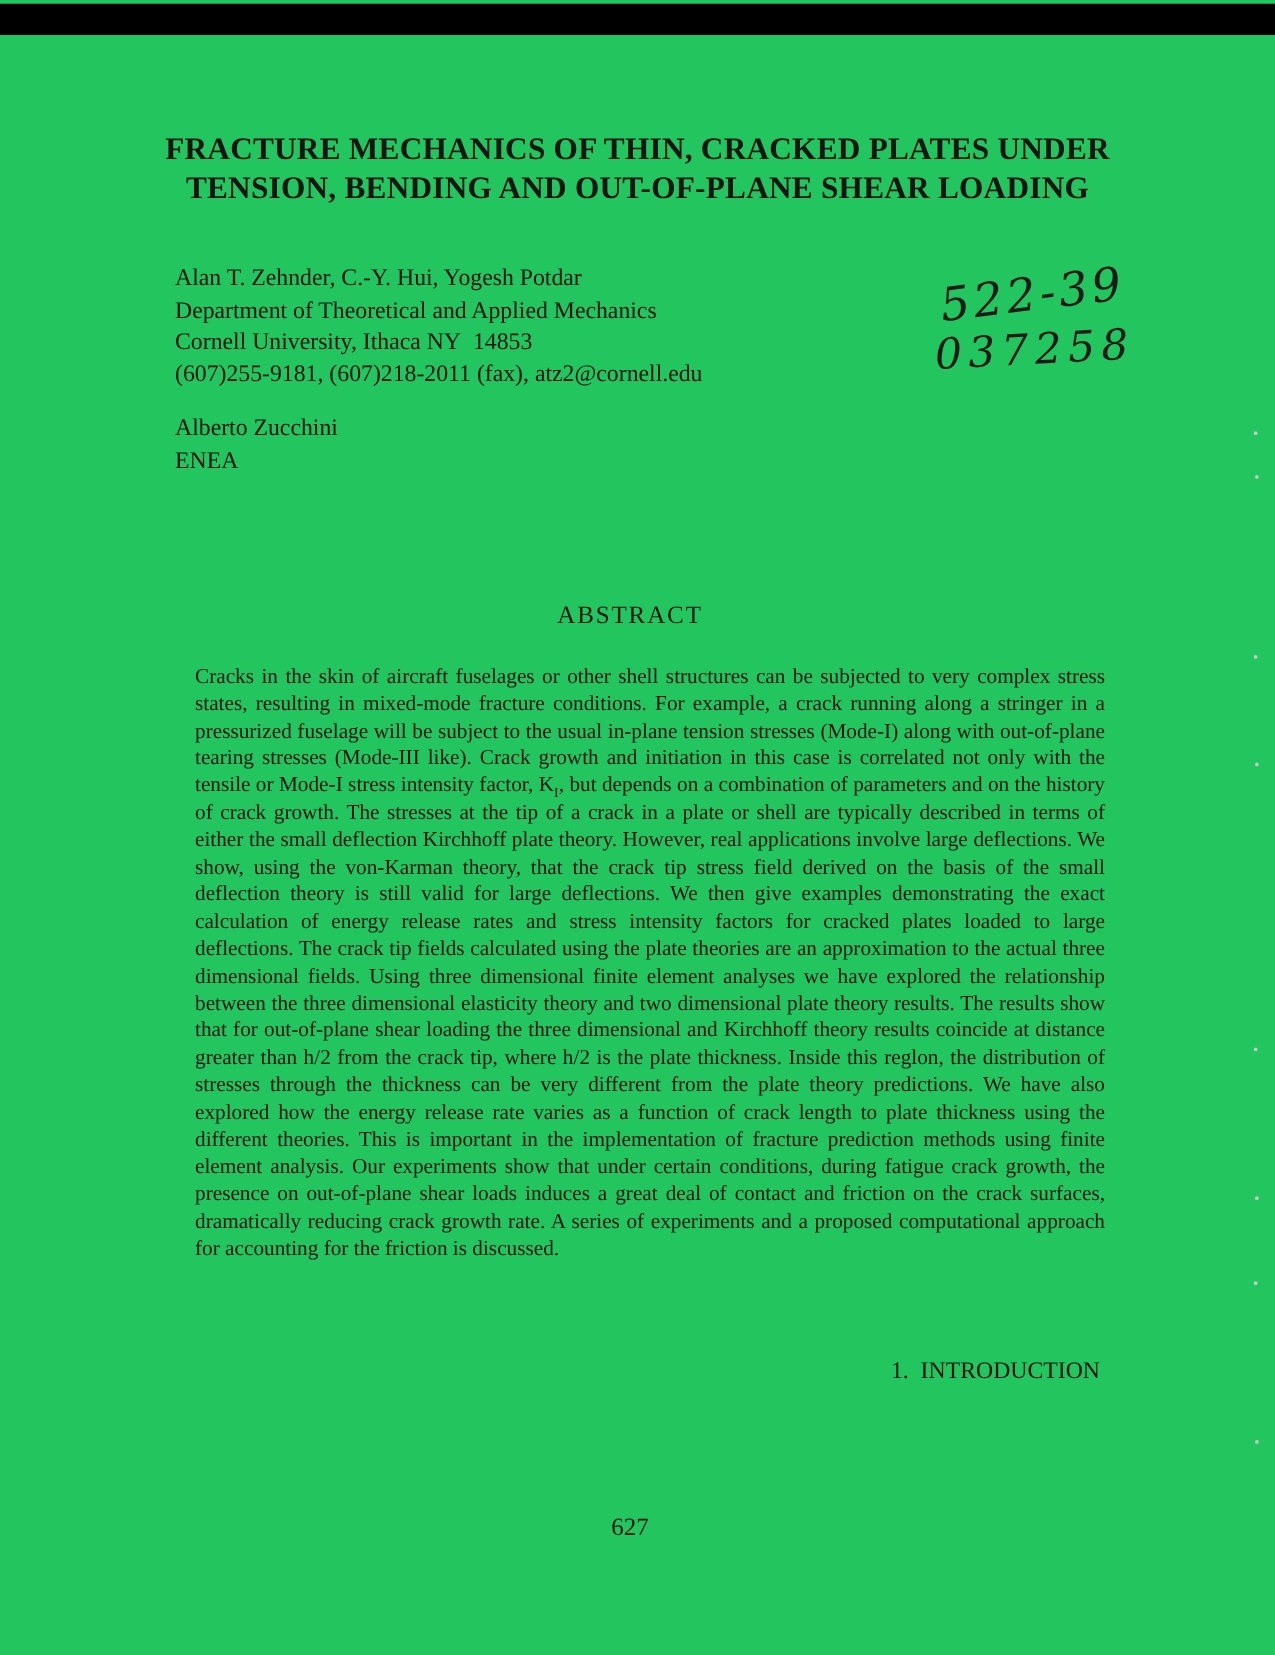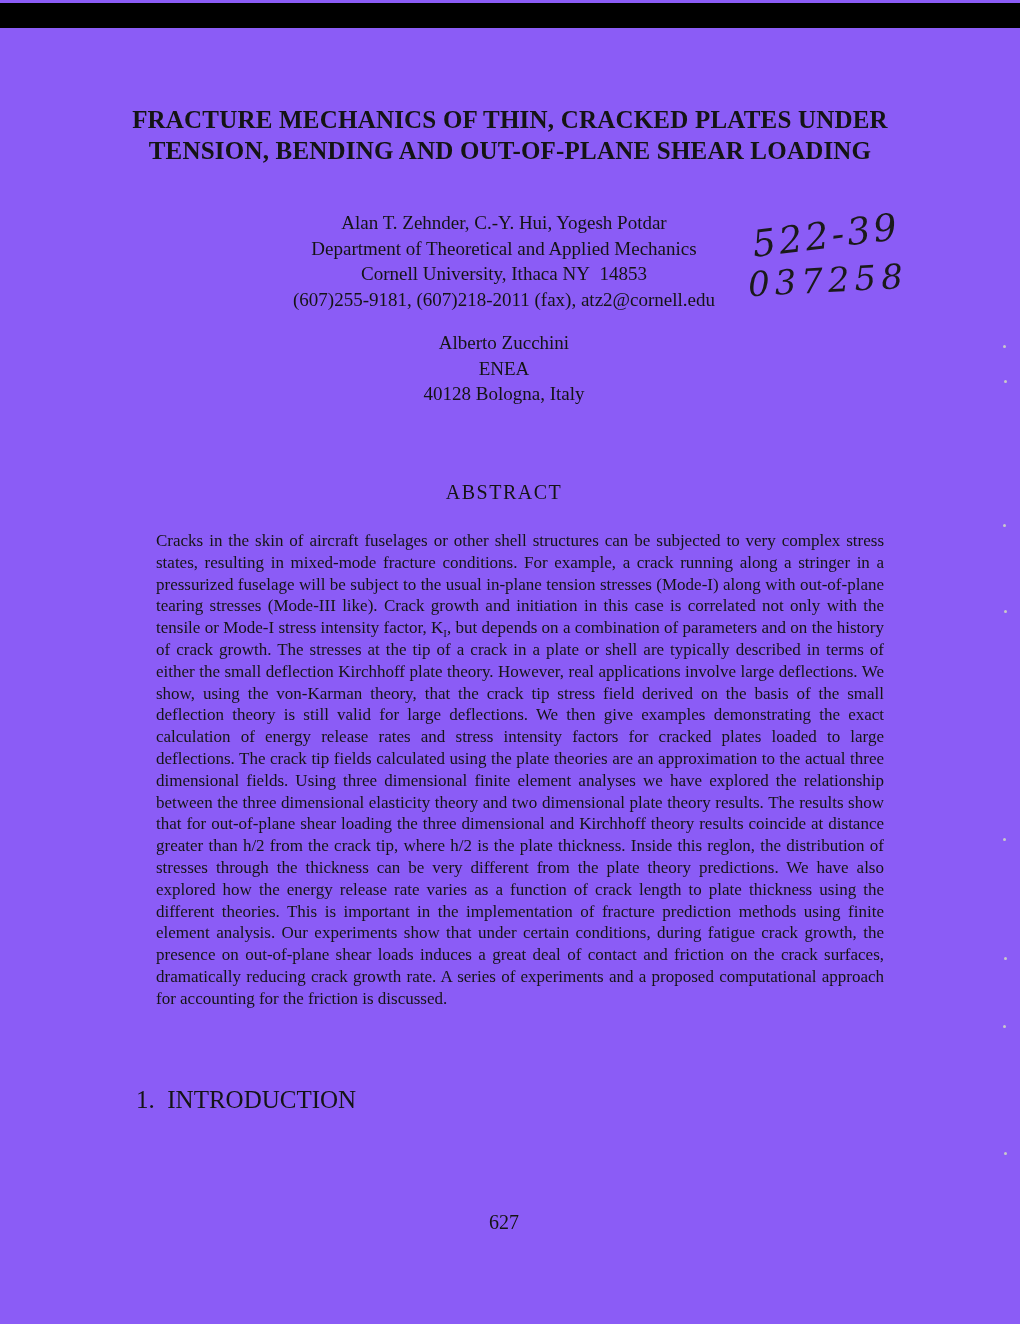--- a/index.html
+++ b/index.html
@@ -4,21 +4,21 @@
 <style>
   html, body {
     margin: 0;
     padding: 0;
     background: #ffffff;
   }
   .page {
     position: relative;
     width: 1020px;
     height: 1324px;
-    background: #8b5cf6;
+    background: #22c55e;
     font-family: "Liberation Serif", serif;
     color: #141414;
     overflow: hidden;
   }
   .scan-bar {
     position: absolute;
     top: 3px;
     left: 0;
     width: 1020px;
     height: 25px;
@@ -35,21 +35,20 @@
     font-weight: bold;
     line-height: 31px;
     letter-spacing: 0.2px;
   }
   .title-line { display: block; }
   .affil-primary {
     position: absolute;
     top: 210px;
     left: 140px;
     width: 728px;
-    text-align: center;
     font-size: 19px;
     line-height: 25.5px;
   }
   .affil-line { display: block; }
   .handwriting {
     position: absolute;
     font-family: "DejaVu Serif", serif;
     font-style: italic;
     color: #1a1a1a;
     white-space: nowrap;
@@ -66,21 +65,21 @@
     left: 748px;
     font-size: 34px;
     letter-spacing: 5px;
     transform: rotate(-3deg);
   }
   .affil-secondary {
     position: absolute;
     top: 330px;
     left: 140px;
     width: 728px;
-    text-align: center;
+    text-align: left;
     font-size: 19px;
     line-height: 25.5px;
   }
   .abstract-heading {
     position: absolute;
     top: 466px;
     left: 140px;
     width: 728px;
     text-align: center;
     font-size: 20px;
@@ -98,24 +97,24 @@
     color: #151515;
   }
   .abstract-text { top: 514px; }
   .abstract-text sub {
     font-size: 11px;
     line-height: 0;
   }
   .section-heading {
     position: absolute;
     top: 1086px;
-    left: 136px;
+    left: 152px;
     width: 728px;
-    text-align: left;
-    font-size: 25px;
+    text-align: right;
+    font-size: 19px;
   }
   .intro-text {
     top: 1136px;
     text-align-last: justify;
   }
   .page-number {
     position: absolute;
     top: 1211px;
     left: 140px;
     width: 728px;
@@ -148,21 +147,20 @@
     <span class="affil-line">Cornell University, Ithaca NY&nbsp; 14853</span>
     <span class="affil-line">(607)255-9181, (607)218-2011 (fax), atz2@cornell.edu</span>
   </div>
 
   <div class="handwriting hw1">522-39</div>
   <div class="handwriting hw2">037258</div>
 
   <div class="affil-secondary">
     <span class="affil-line">Alberto Zucchini</span>
     <span class="affil-line">ENEA</span>
-    <span class="affil-line">40128 Bologna, Italy</span>
   </div>
 
   <div class="abstract-heading">ABSTRACT</div>
 
   <p class="body-text abstract-text"><span>Cracks in the skin of aircraft fuselages or other shell structures can be subjected to very complex stress states, resulting in mixed-mode fracture conditions.  For example, a crack running along a stringer in a pressurized fuselage will be subject to the usual in-plane tension stresses (Mode-I) along with out-of-plane tearing stresses (Mode-III like).  Crack growth and initiation in this case is correlated not only with the tensile or Mode-I stress intensity factor, K</span><sub>I</sub><span>, but depends on a combination of parameters and on the history of crack growth.  The stresses at the tip of a crack in a plate or shell are typically described in terms of either the small deflection Kirchhoff plate theory.  However, real applications involve large deflections.  We show, using the von-Karman theory, that the crack tip stress field derived on the basis of the small deflection theory is still valid for large deflections.  We then give examples demonstrating the exact calculation of energy release rates and stress intensity factors for cracked plates loaded to large deflections.  The crack tip fields calculated using the plate theories are an approximation to the actual three dimensional fields.  Using three dimensional finite element analyses we have explored the relationship between the three dimensional elasticity theory and two dimensional plate theory results.  The results show that for out-of-plane shear loading the three dimensional and Kirchhoff theory results coincide at distance greater than h/2 from the crack tip, where h/2 is the plate thickness.  Inside this reglon, the distribution of stresses through the thickness can be very different from the plate theory predictions.  We have also explored how the energy release rate varies as a function of crack length to plate thickness using the different theories.  This is important in the implementation of fracture prediction methods using finite element analysis.  Our experiments show that under certain conditions, during fatigue crack growth, the presence on out-of-plane shear loads induces a great deal of contact and friction on the crack surfaces, dramatically reducing crack growth rate.  A series of experiments and a proposed computational approach for accounting for the friction is discussed.</span></p>
 
   <div class="section-heading">1.&nbsp; INTRODUCTION</div>
 
 
   <div class="page-number">627</div>

